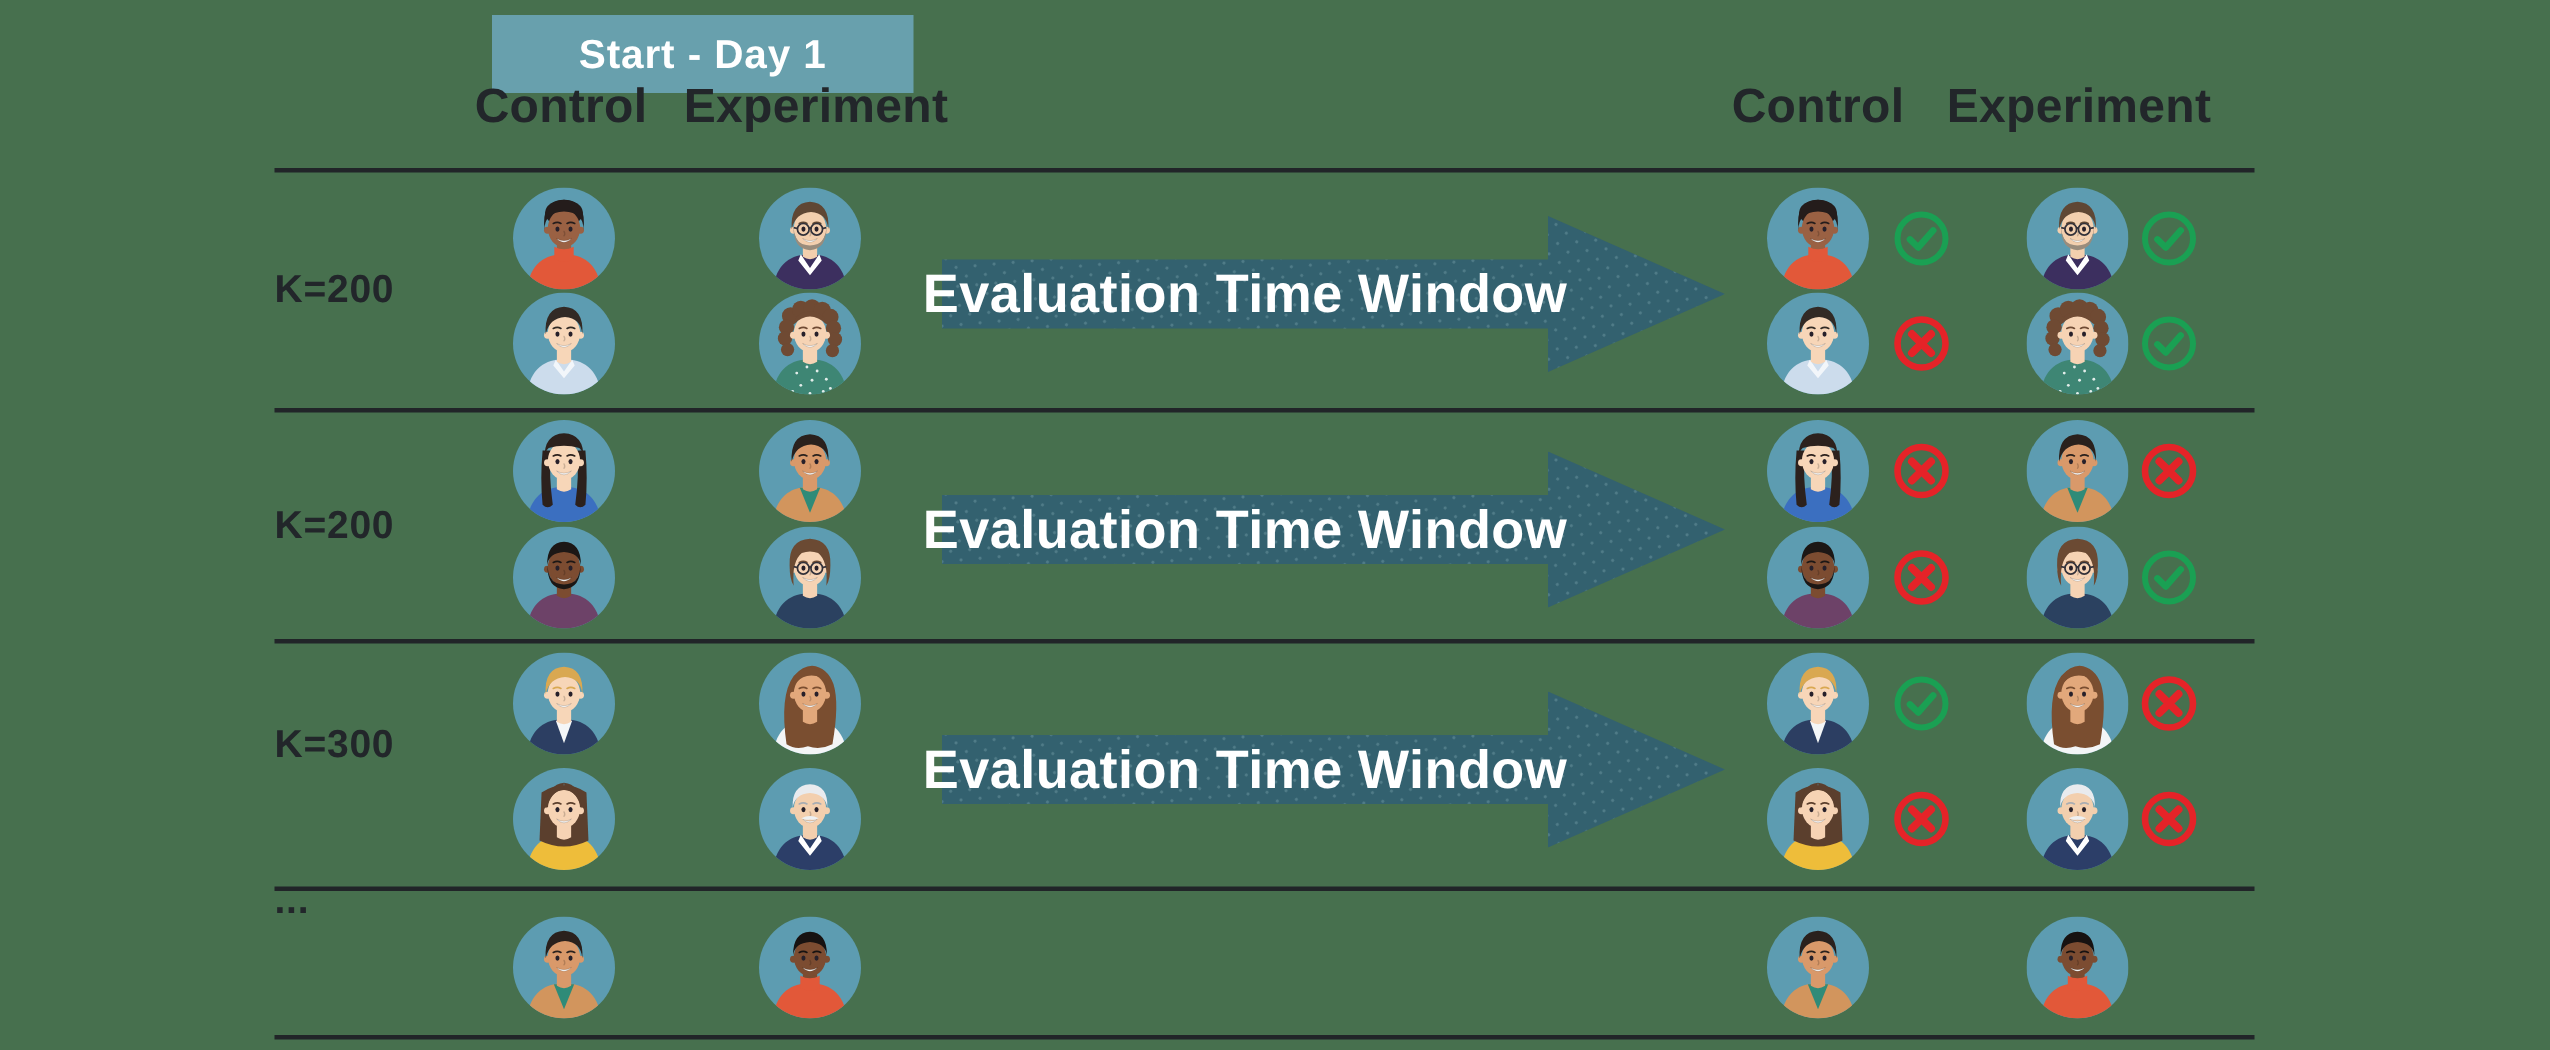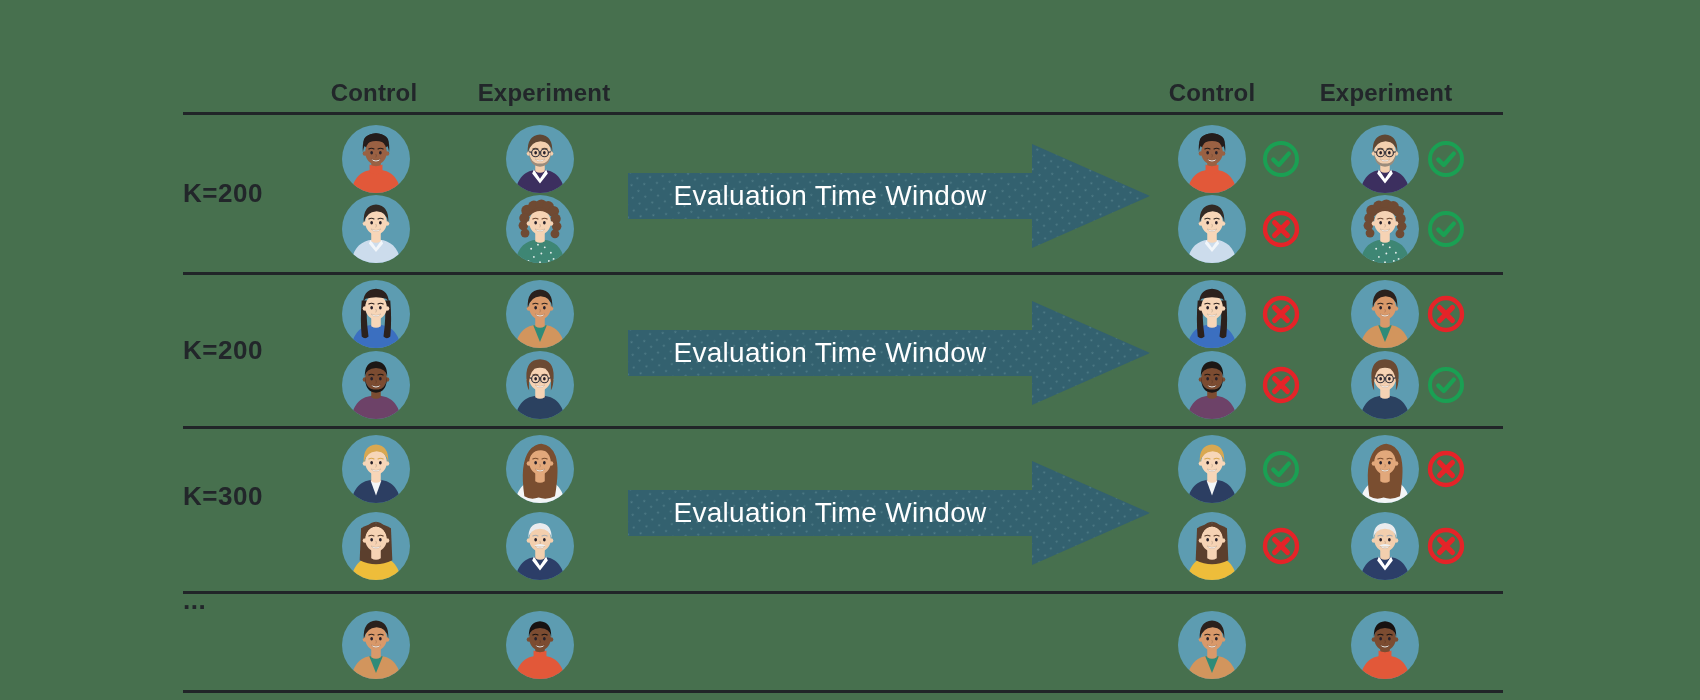--- a/index.html
+++ b/index.html
@@ -6,44 +6,45 @@
   html,body{margin:0;padding:0}
   body{background:#47704e;font-family:"Liberation Sans",sans-serif}
   #canvas{position:relative;width:1700px;height:700px;background:#47704e;overflow:hidden}
 
   .phase-box{position:absolute;top:10px;height:52px;background:#68a0ad;color:#ffffff;
     font-weight:700;font-size:27px;display:flex;align-items:center;justify-content:center;
     letter-spacing:.6px;white-space:nowrap}
   #start-box{left:328px;width:281px}
   #end-box{left:1165px;width:290px}
 
-  .col-label{position:absolute;top:77px;height:32px;line-height:32px;transform:translateX(-50%);
-    font-size:24px;font-weight:600;color:#22262a;letter-spacing:.2px;white-space:nowrap}
+  .col-label{position:absolute;top:54px;height:32px;line-height:32px;transform:translateX(-50%);
+    font-size:32px;font-weight:600;color:#22262a;letter-spacing:.2px;white-space:nowrap}
   #cl-start-control{left:374px}
   #cl-start-experiment{left:544px}
   #cl-end-control{left:1212px}
   #cl-end-experiment{left:1386px}
 
   .hline{position:absolute;left:183px;width:1320px;height:3px;background:#212528}
 
   .row-label{position:absolute;left:183px;transform:translateY(-50%);font-size:26px;
     font-weight:700;color:#22262a;letter-spacing:.5px;white-space:nowrap}
 
   .avatar{position:absolute;width:68px;height:68px}
   .marker{position:absolute;width:40px;height:40px}
 
   .arrow{position:absolute;left:628px;width:522px;height:104px}
   .arrow-label{position:absolute;left:0;top:29px;width:404px;height:46px;display:flex;
-    align-items:center;justify-content:center;color:#ffffff;font-size:28px;font-weight:400;
+    align-items:center;justify-content:center;color:#ffffff;font-size:36px;font-weight:700;
     letter-spacing:.3px;white-space:nowrap}
 </style>
 </head>
 <body>
 
 <div id="canvas">
+  <div class="phase-box" id="start-box">Start - Day 1</div>
 
   <div class="col-label" id="cl-start-control">Control</div>
   <div class="col-label" id="cl-start-experiment">Experiment</div>
   <div class="col-label" id="cl-end-control">Control</div>
   <div class="col-label" id="cl-end-experiment">Experiment</div>
 
   <div id="rows">
       <div class="hline" style="top:112px"></div>
       <div class="hline" style="top:272px"></div>
       <div class="hline" style="top:426px"></div>

